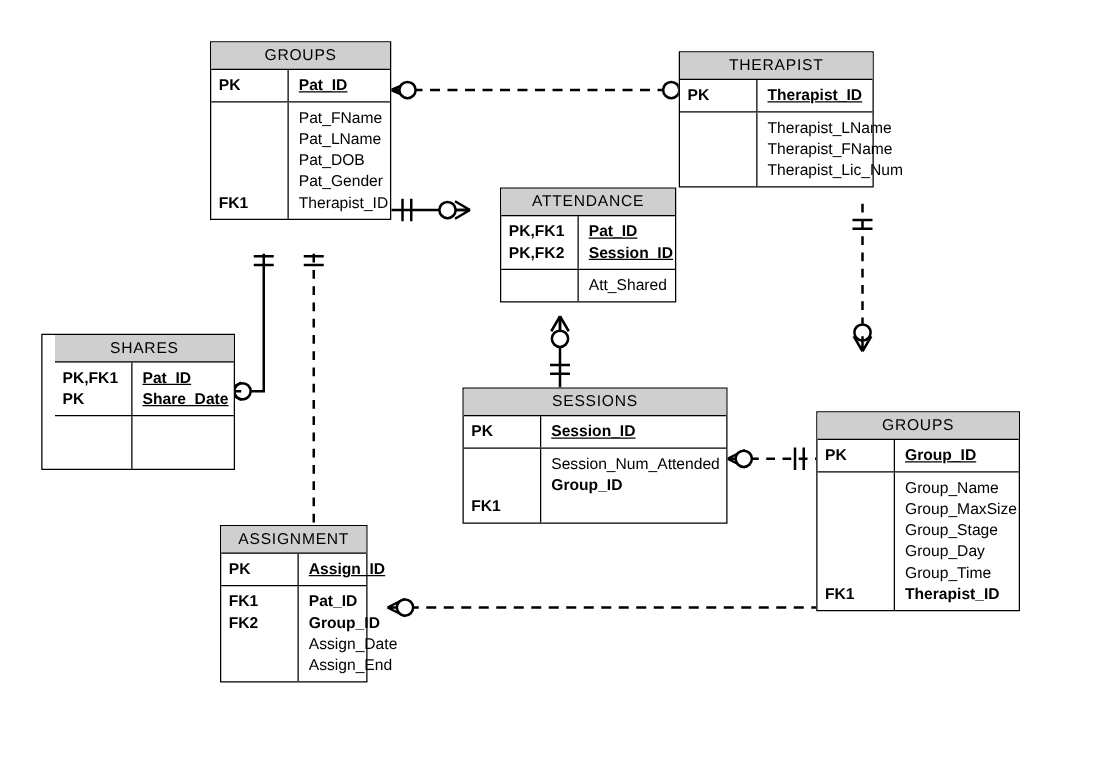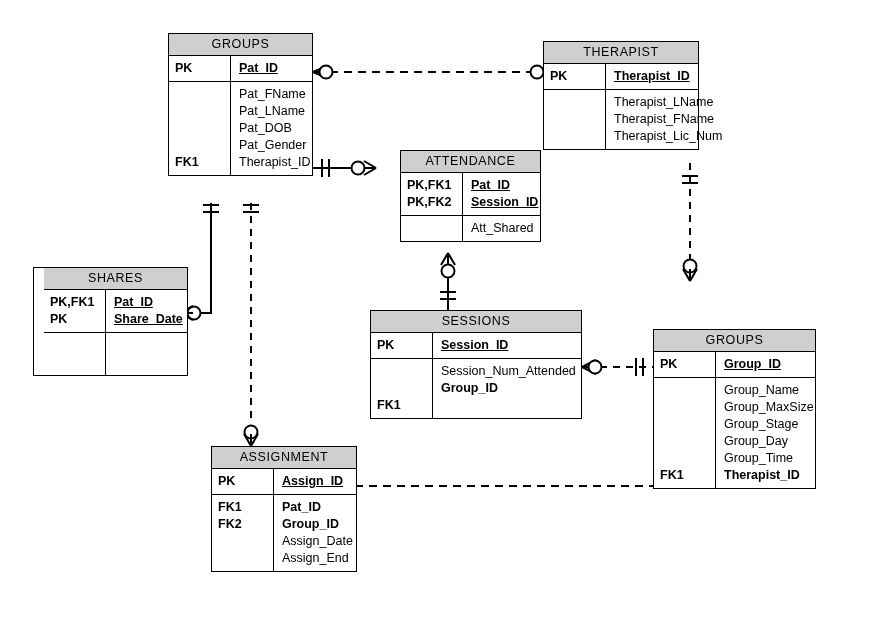--- a/index.html
+++ b/index.html
@@ -243,21 +243,21 @@
         <div class="row">Group_Name</div>
         <div class="row">Group_MaxSize</div>
         <div class="row">Group_Stage</div>
         <div class="row">Group_Day</div>
         <div class="row">Group_Time</div>
         <div class="row b">Therapist_ID</div>
       </div>
     </div>
   </div>
 
-  <div class="entity" style="left:176px;top:446px;width:146px;margin-left:35px;">
+  <div class="entity" style="left:176px;top:420px;width:118px;">
     <div class="ent-title">ASSIGNMENT</div>
     <div class="ent-sec">
       <div class="col-key">
         <div class="row">PK</div>
       </div>
       <div class="col-attr">
         <div class="row pk">Assign_ID</div>
       </div>
     </div>
     <div class="ent-sec">

